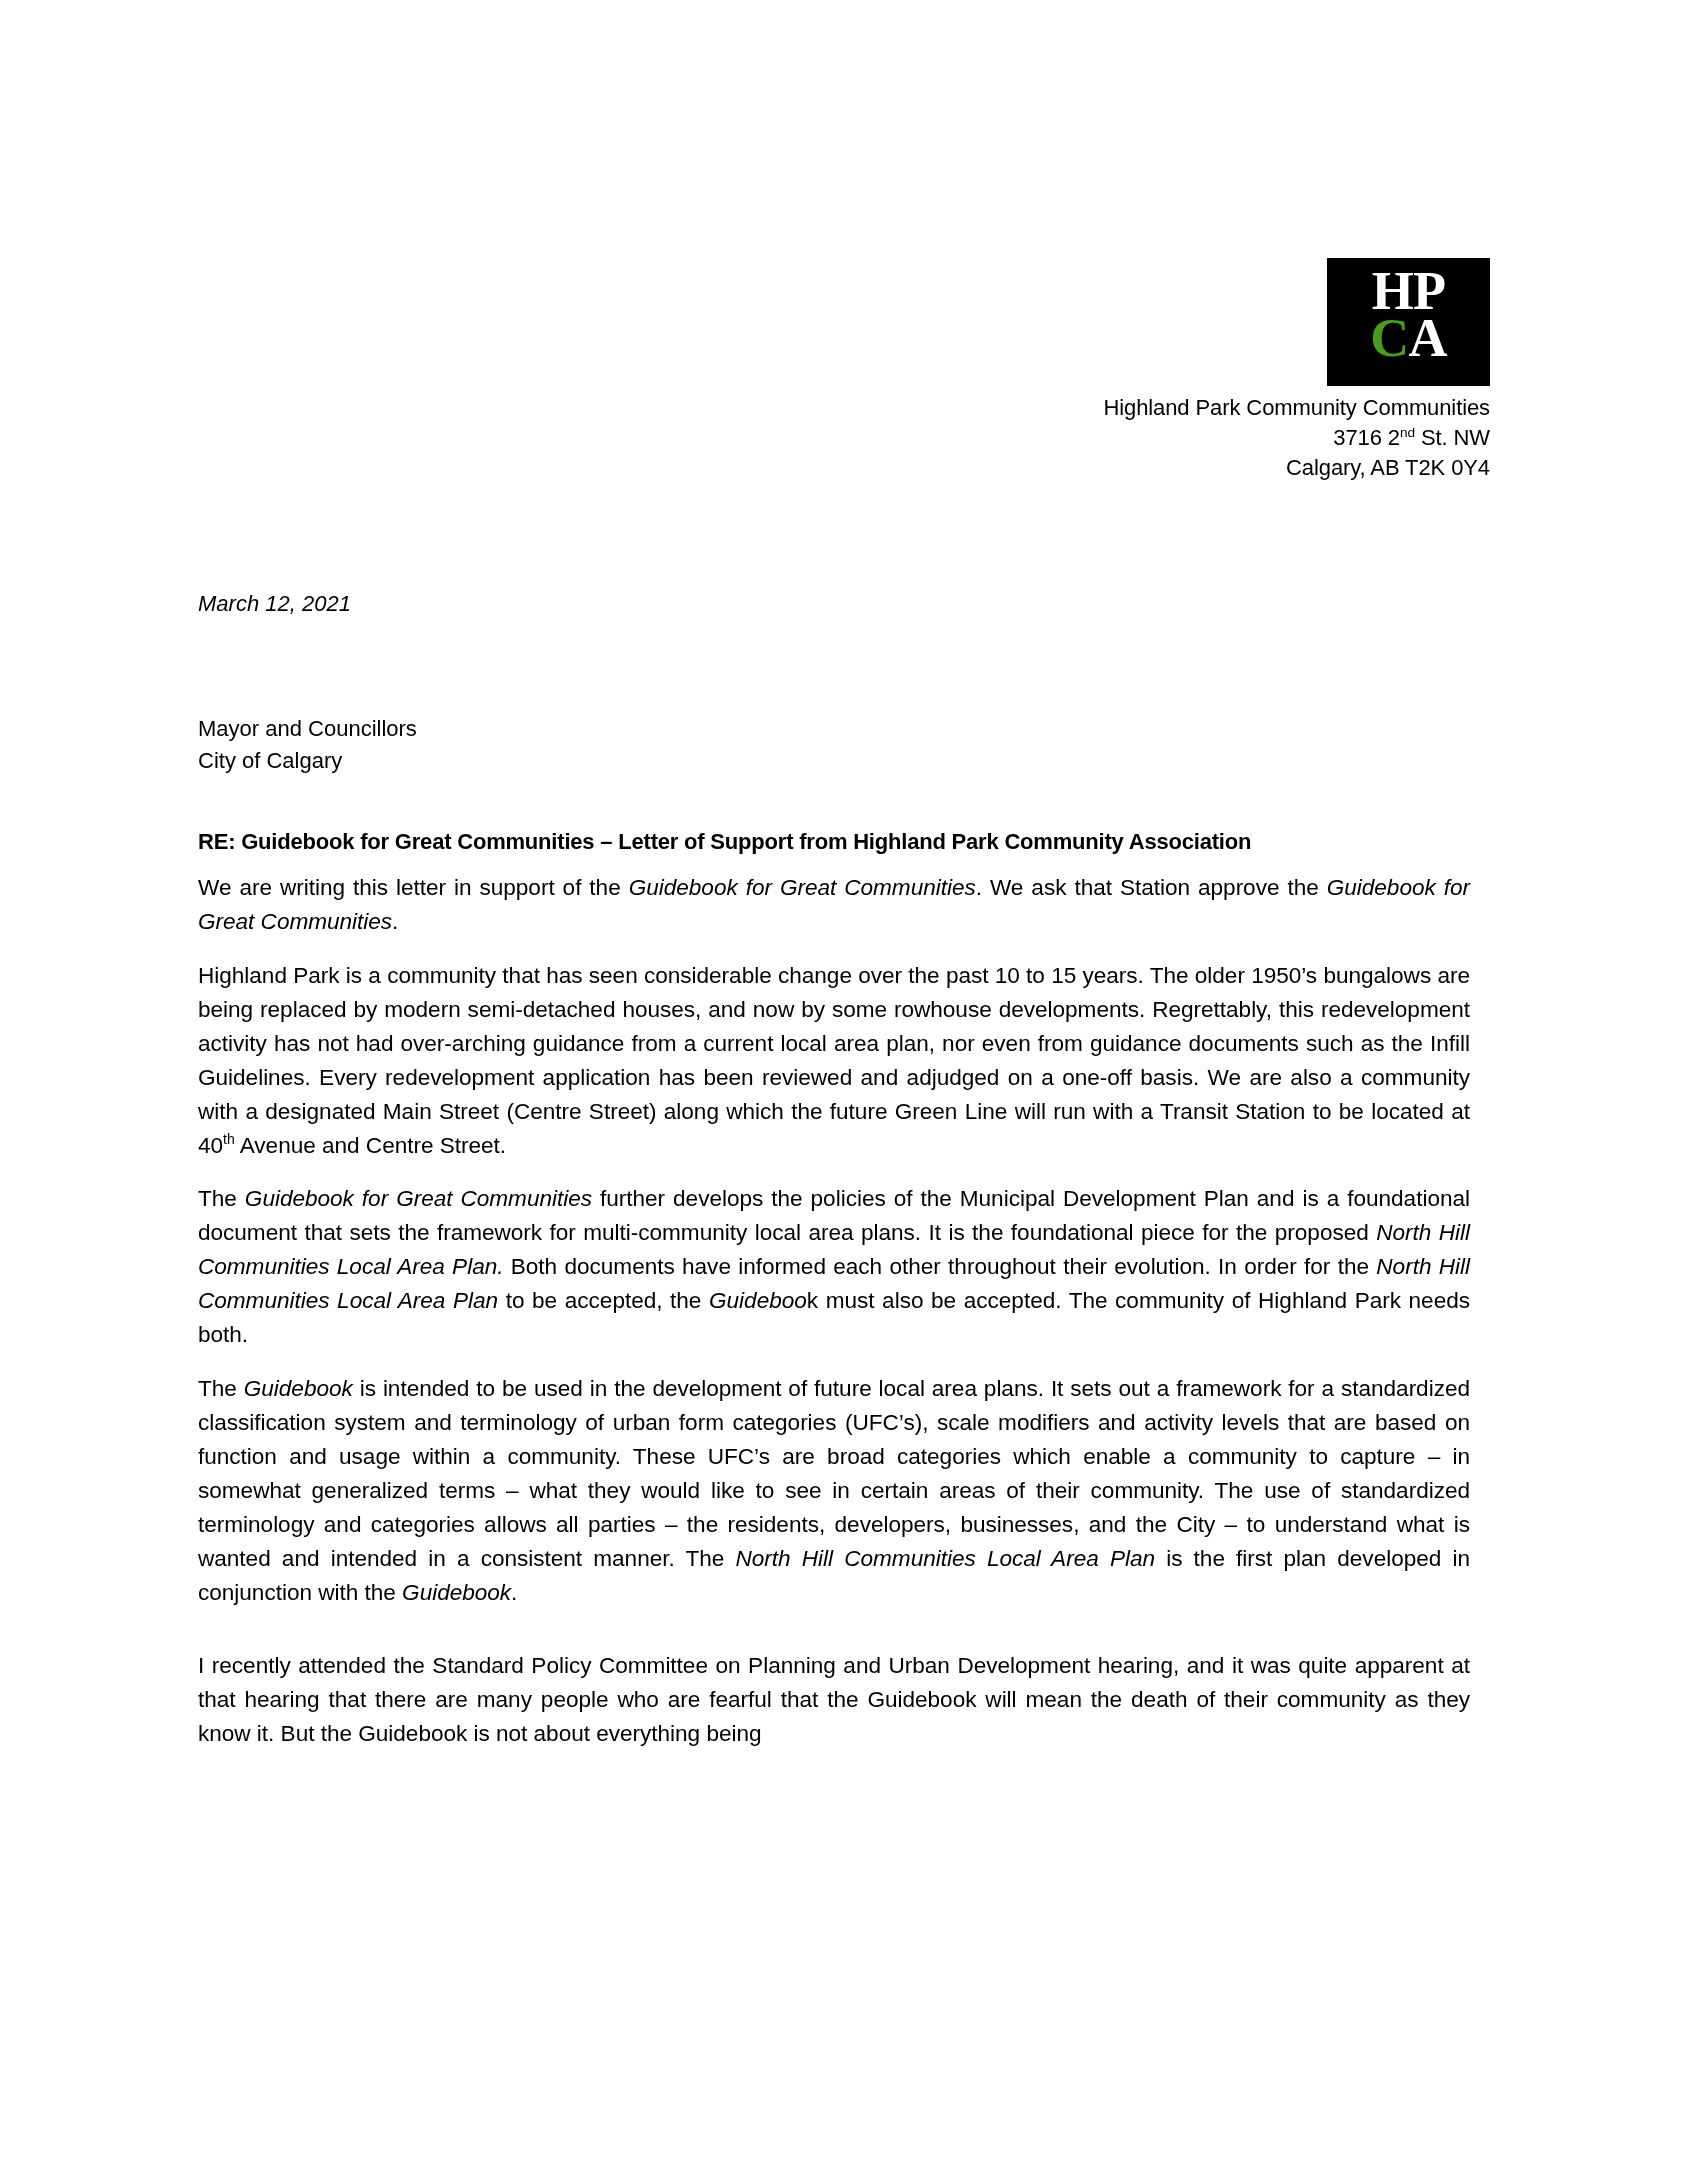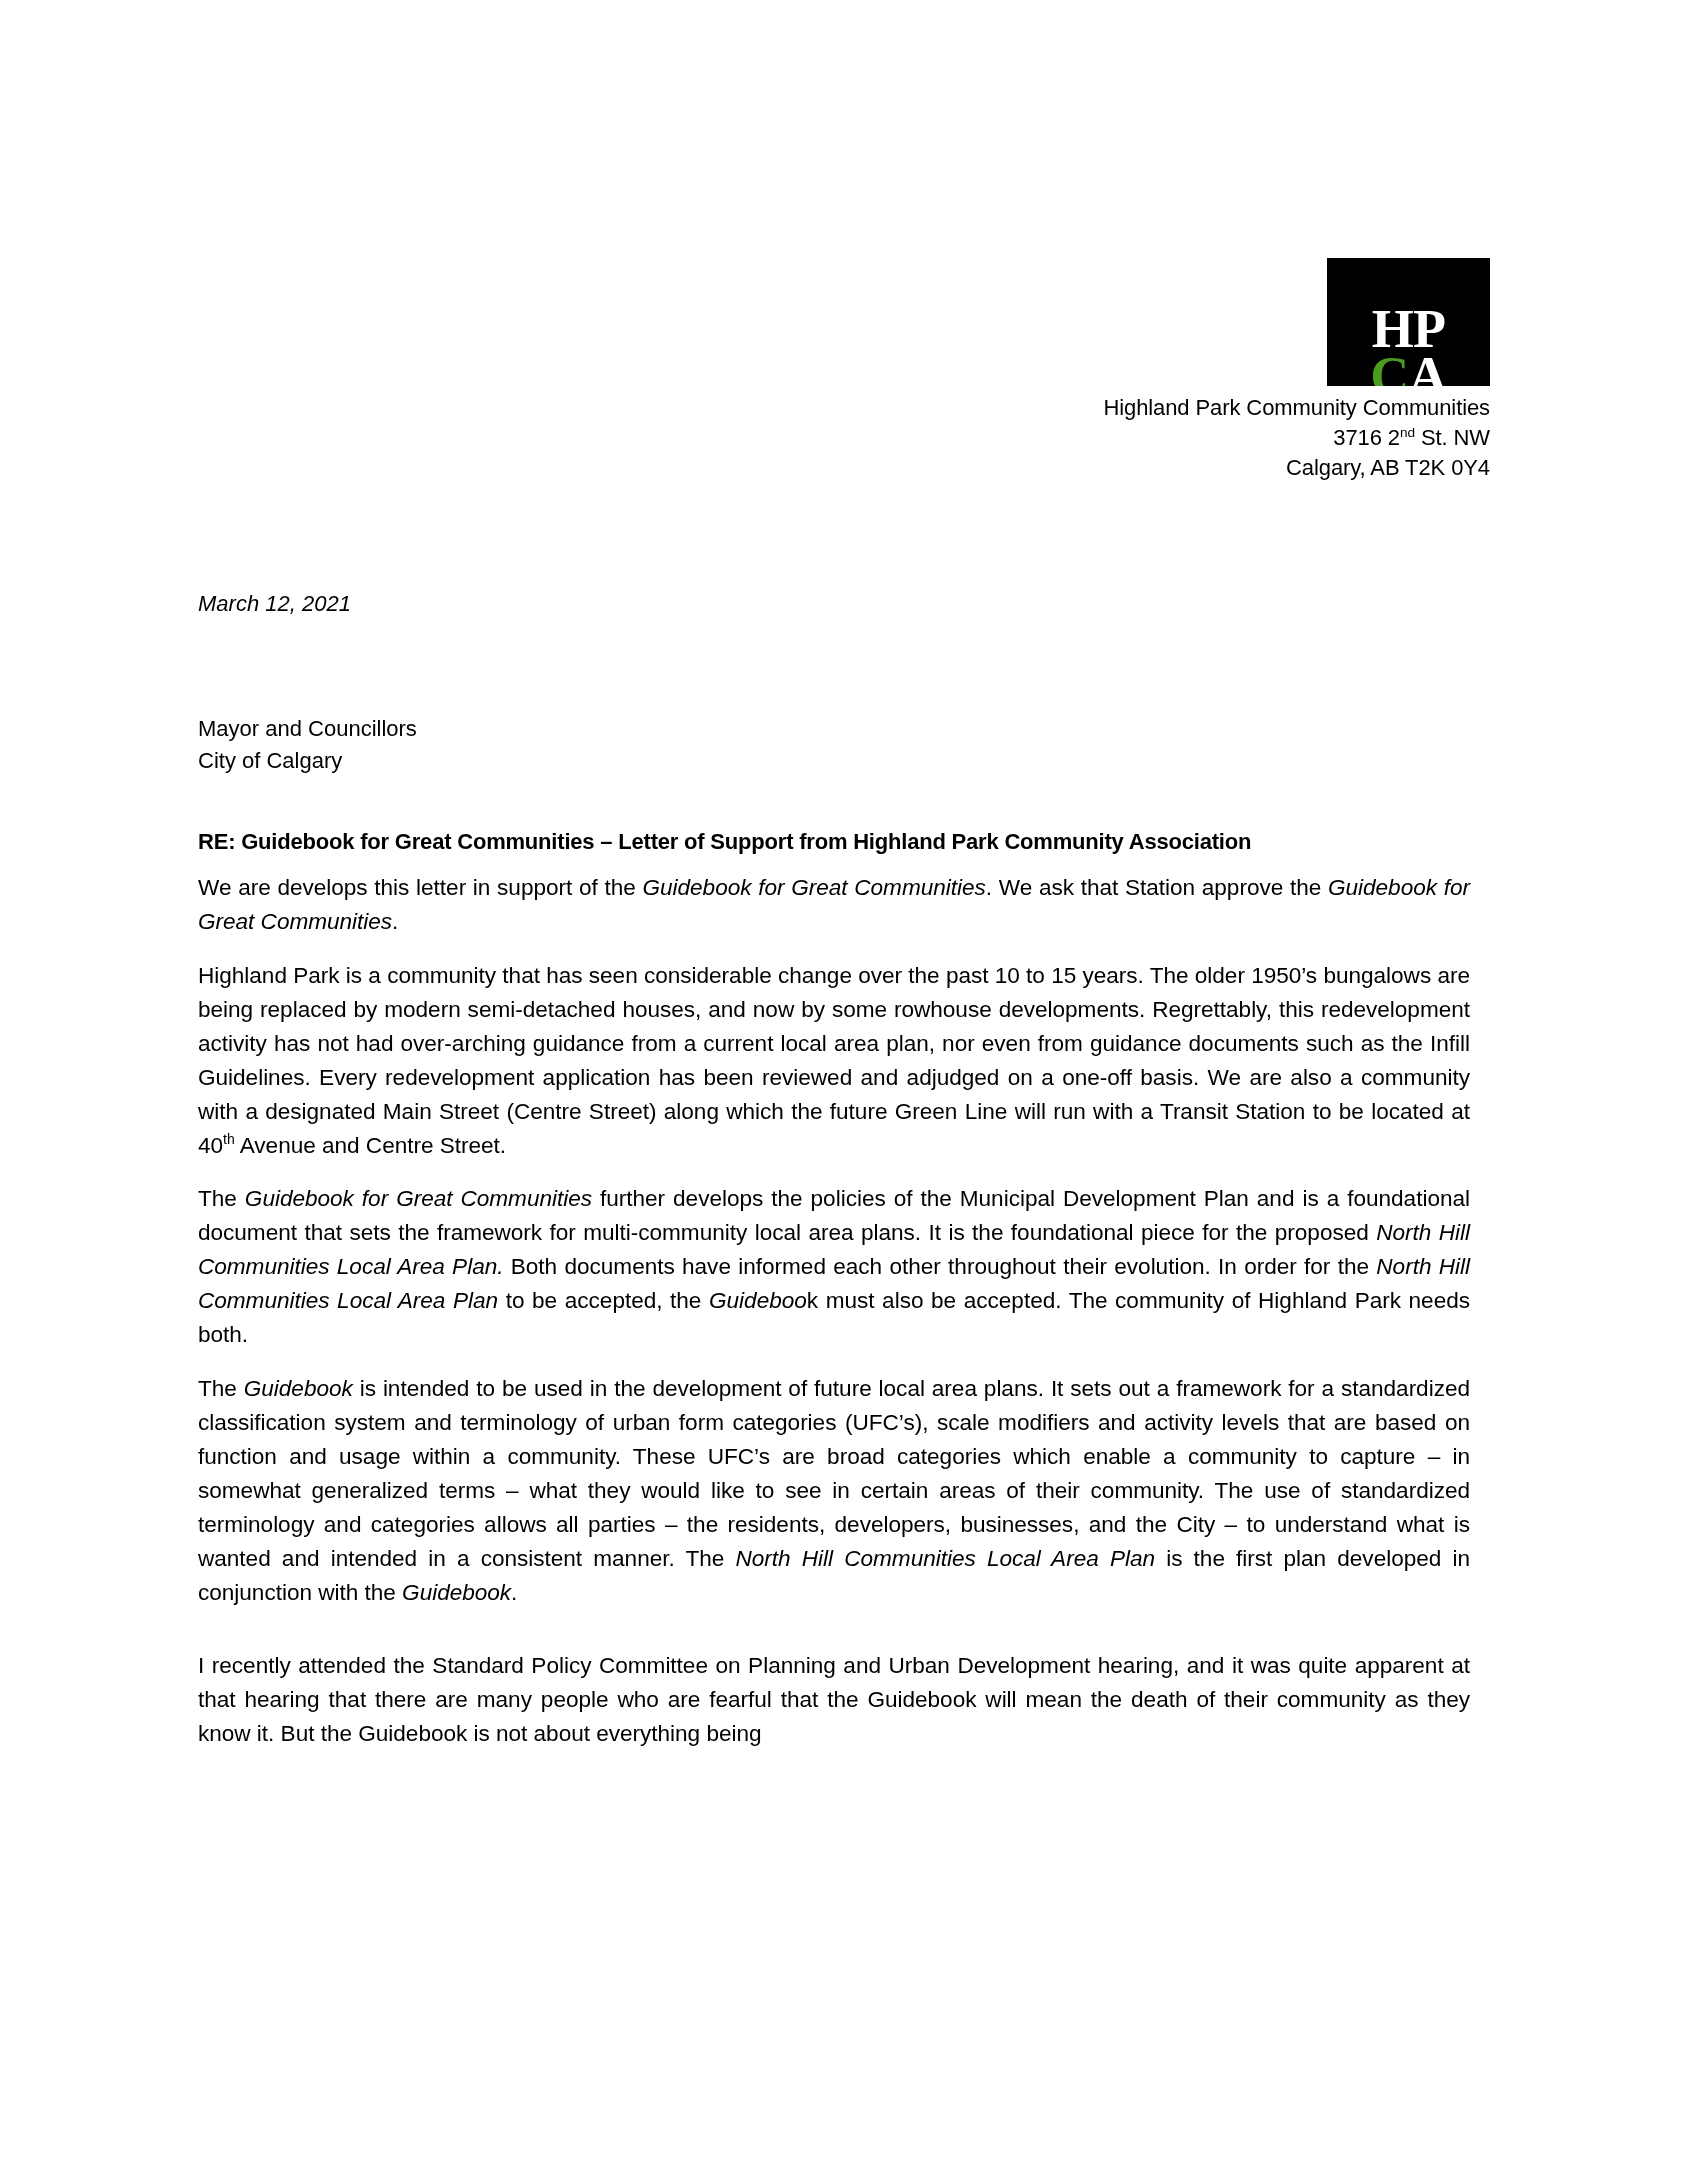--- a/index.html
+++ b/index.html
@@ -40,21 +40,20 @@
   .logo-inner {
     position: absolute;
     left: 0;
     top: 0;
     width: 163px;
     height: 128px;
     font-family: "Liberation Serif", serif;
     font-weight: 700;
     line-height: 0.83;
     letter-spacing: -0.7px;
-    margin-top: 38px;
   }
   .logo-row {
     position: absolute;
     left: 0;
     width: 163px;
     text-align: center;
     font-size: 54px;
   }
   .logo-row.top { top: 10.8px; color: #ffffff; }
   .logo-row.bottom { top: 58px; }
@@ -145,21 +144,21 @@
 
     <div class="recipient">
       <div>Mayor and Councillors</div>
       <div>City of Calgary</div>
     </div>
 
     <div class="subject">RE:  Guidebook for Great Communities – Letter of Support from Highland Park Community Association</div>
 
     <div class="paras">
 
-      <p class="para"><span>We are develops this letter in support of the </span><i>Guidebook for Great Communities</i><span>.  We ask that Station approve the </span><i>Guidebook for Great Communities</i><span>.</span></p>
+      <p class="para"><span>We are writing this letter in support of the </span><i>Guidebook for Great Communities</i><span>.  We ask that Station approve the </span><i>Guidebook for Great Communities</i><span>.</span></p>
 
       <p class="para"><span>Highland Park is a community that has seen considerable change over the past 10 to 15 years.  The older 1950’s bungalows are being replaced by modern semi-detached houses, and now by some rowhouse developments.  Regrettably, this redevelopment activity has not had over-arching guidance from a current local area plan, nor even from guidance documents such as the Infill Guidelines.  Every redevelopment application has been reviewed and adjudged on a one-off basis.   We are also a community with a designated Main Street (Centre Street) along which the future Green Line will run with a Transit Station to be located at 40</span><sup>th</sup><span> Avenue and Centre Street.</span></p>
 
       <p class="para"><span>The </span><i>Guidebook for Great Communities</i><span> further develops the policies of the Municipal Development Plan and is a foundational document that sets the framework for multi-community local area plans.  It is the foundational piece for the proposed </span><i>North Hill Communities Local Area Plan.</i><span>  Both documents have informed each other throughout their evolution.  In order for  the </span><i>North Hill Communities Local Area Plan</i><span> to be accepted, the </span><i>Guideboo</i><span>k must also be accepted.  The community of Highland Park needs both.</span></p>
 
       <p class="para"><span>The </span><i>Guidebook</i><span> is intended to be used in the development of future local area plans.  It sets out a framework for a standardized classification system and terminology of urban form categories (UFC’s), scale modifiers and activity levels that are based on function and usage within a community.  These UFC’s are broad categories which enable a community to capture – in somewhat generalized terms – what they would like to see in certain areas of their community.  The use of standardized terminology and categories allows all parties – the residents, developers, businesses,  and the City – to understand what is wanted and intended in a consistent manner.  The </span><i>North Hill Communities Local Area Plan</i><span> is the first plan developed in conjunction with the </span><i>Guidebook</i><span>.</span></p>
 
       <p class="para">I recently attended the Standard Policy Committee on Planning and Urban Development hearing, and it was quite apparent at that hearing that there are many people who are fearful that the Guidebook will mean the death of their community as they know it.  But the Guidebook is not about everything being</p>
 
     </div>

